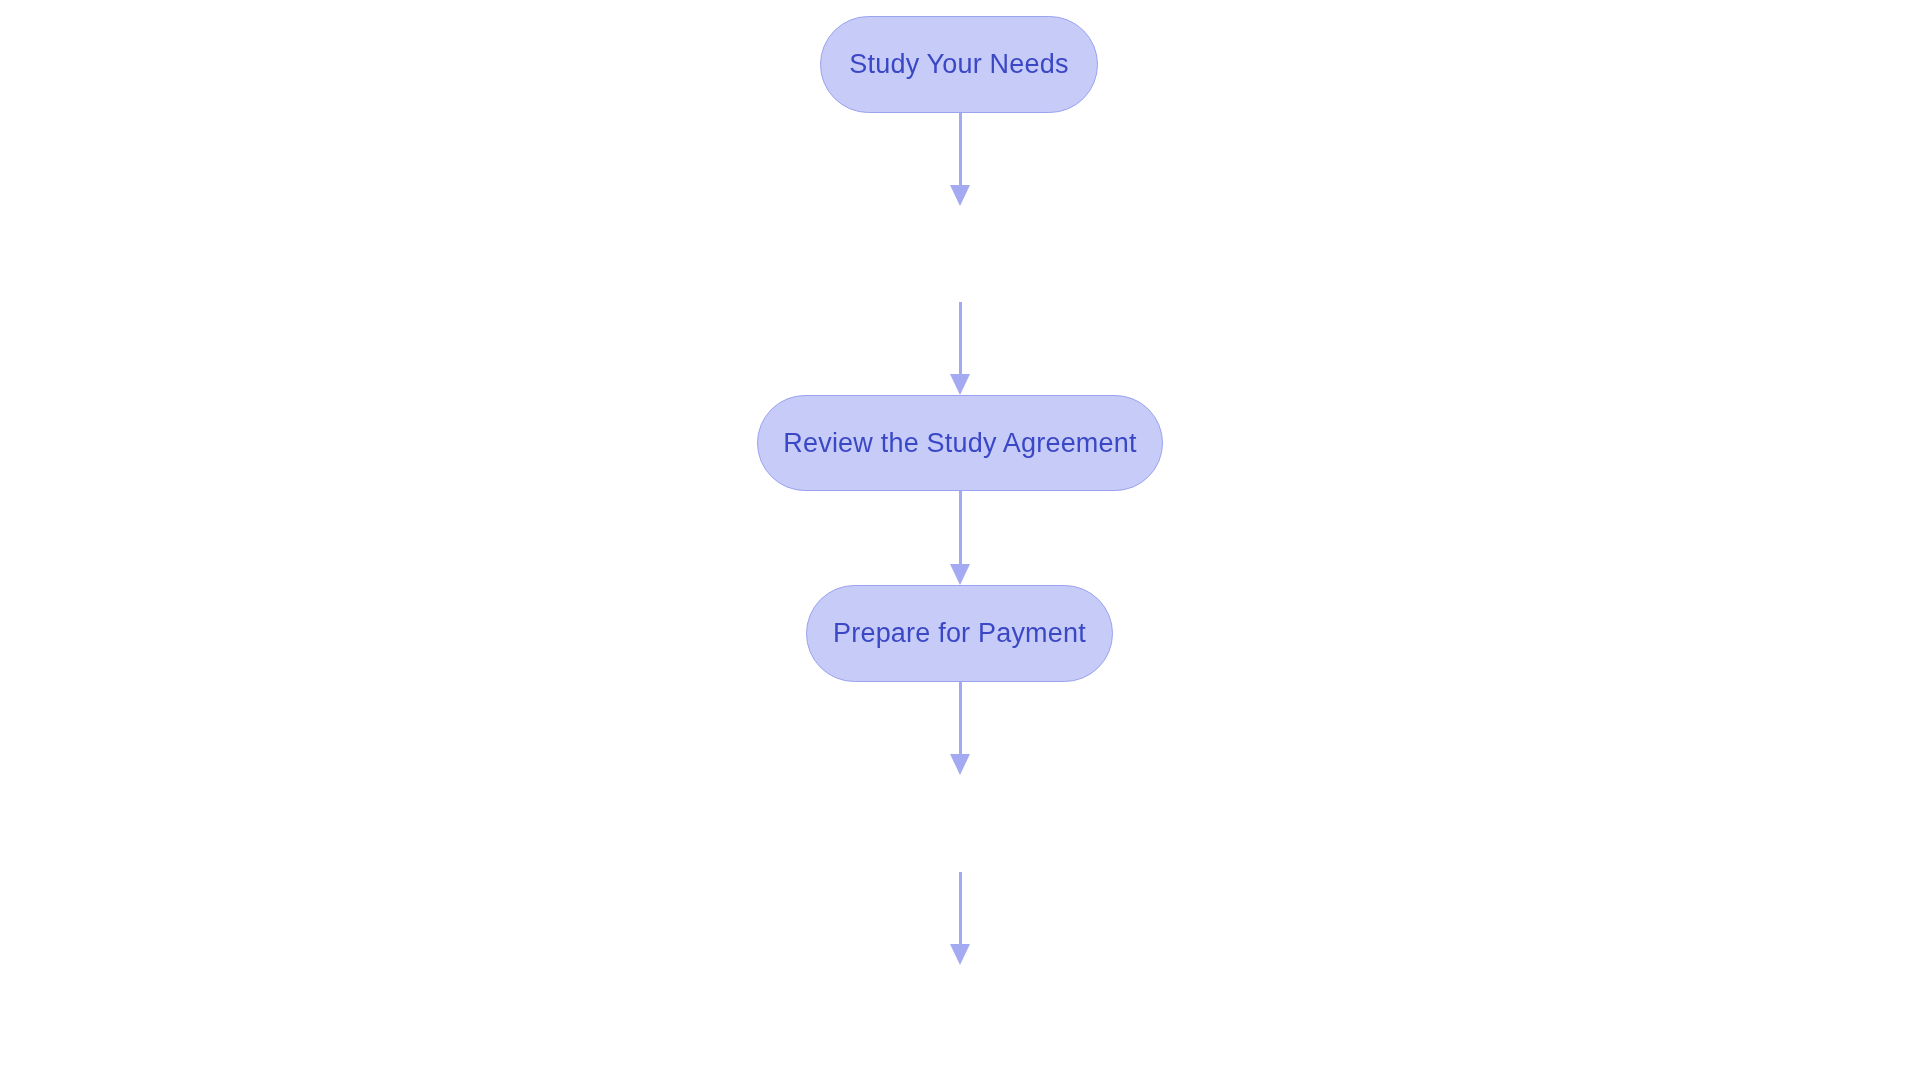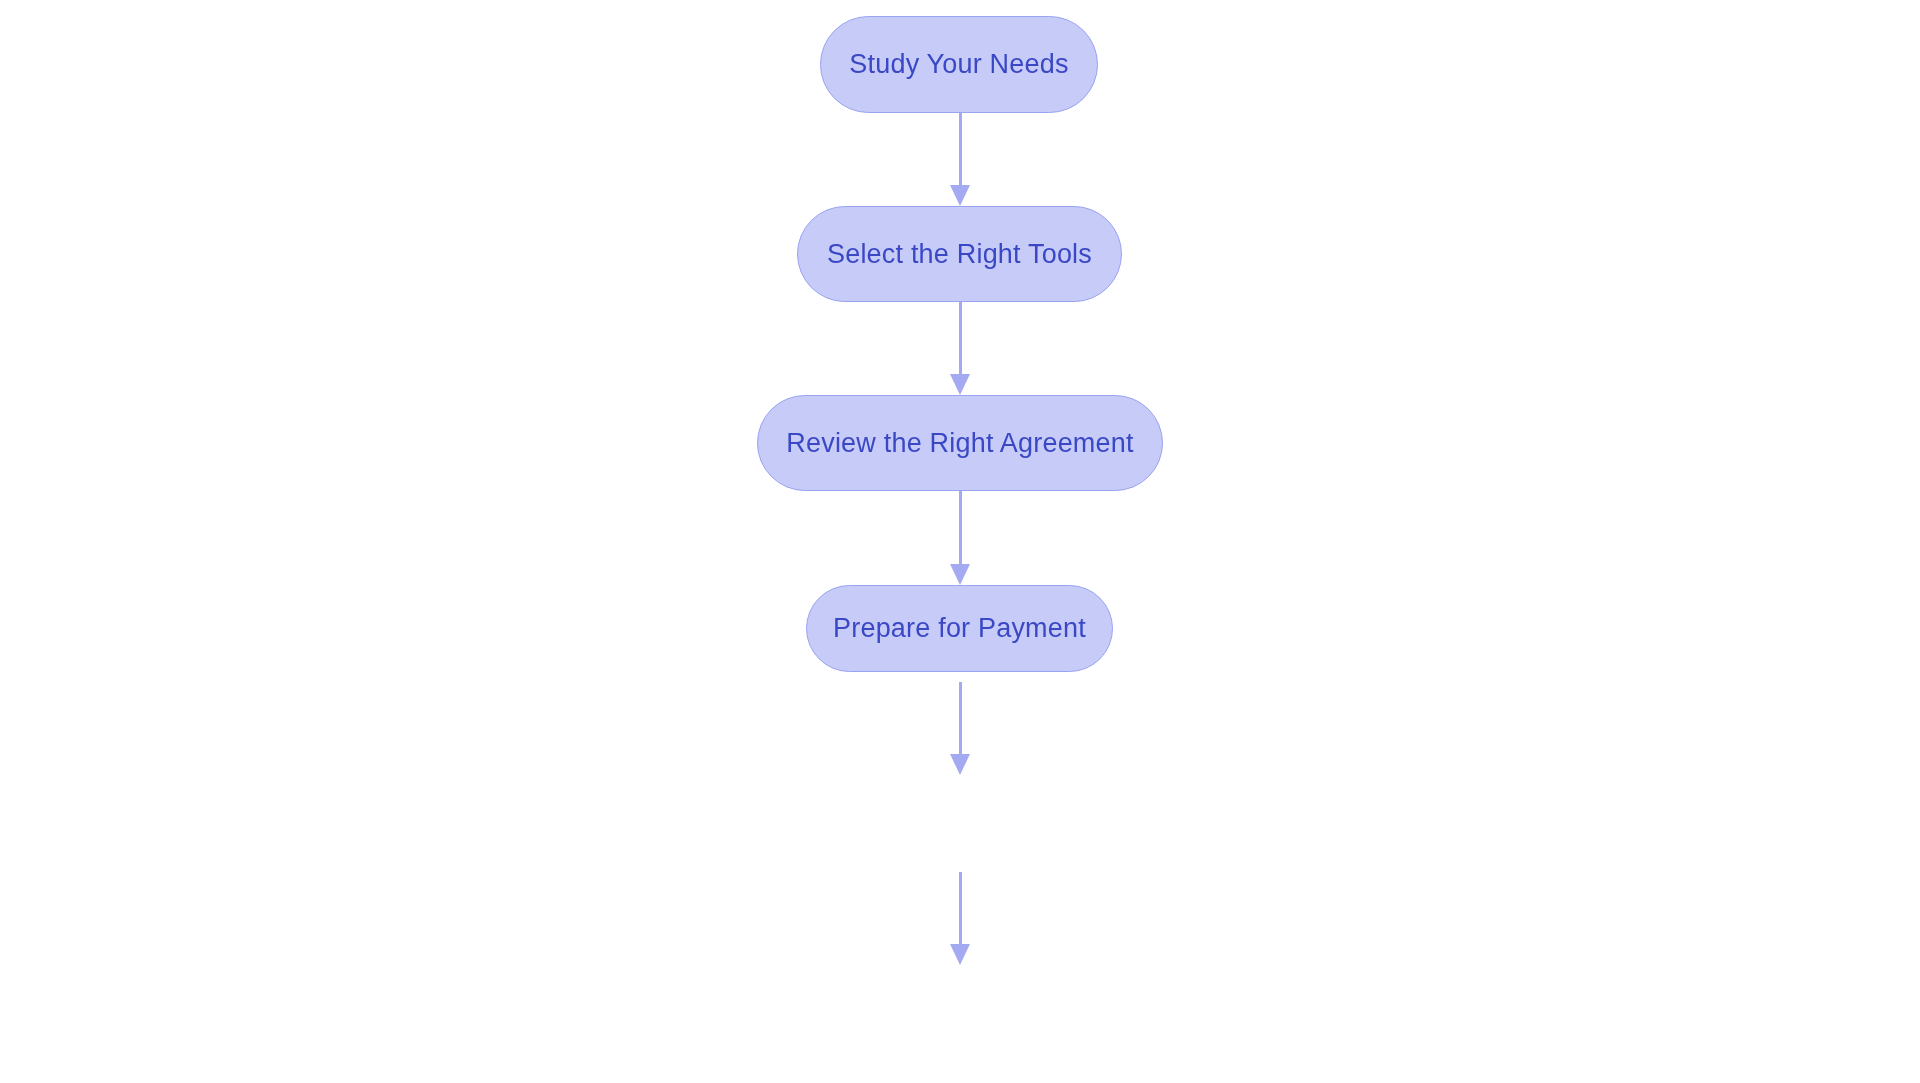--- a/index.html
+++ b/index.html
@@ -34,21 +34,21 @@
     color: var(--text-color);
     font-size: 27px;
     font-weight: 400;
     letter-spacing: 0.2px;
     white-space: nowrap;
     text-align: left;
   }
   .flow-node.n1 { left: 820px; top: 16px;  width: 278px; height: 97px; }
   .flow-node.n2 { left: 797px; top: 206px; width: 325px; height: 96px; }
   .flow-node.n3 { left: 757px; top: 395px; width: 406px; height: 96px; }
-  .flow-node.n4 { left: 806px; top: 585px; width: 307px; height: 87px; }
+  .flow-node.n4 { left: 806px; top: 585px; width: 307px; height: 97px; }
   .flow-node.n5 { left: 823px; top: 775px; width: 274px; height: 97px; }
   .flow-node.n6 { left: 742px; top: 965px; width: 435px; height: 97px; }
 
   .arrow {
     position: absolute;
     left: 950px;          
     width: 20px;
     display: flex;
     flex-direction: column;
     align-items: center;
@@ -79,31 +79,28 @@
 
   <div class="flow-node n1">
     <span>Study Your Needs</span>
   </div>
 
   <div class="arrow a1">
     <div class="arrow-line"></div>
     <div class="arrow-head"></div>
   </div>
 
-  <div class="flow-node n2">
-    <span>Select the Right Tools</span>
-  </div>
 
   <div class="arrow a2">
     <div class="arrow-line"></div>
     <div class="arrow-head"></div>
   </div>
 
   <div class="flow-node n3">
-    <span>Review the Right Agreement</span>
+    <span>Review the Study Agreement</span>
   </div>
 
   <div class="arrow a3">
     <div class="arrow-line"></div>
     <div class="arrow-head"></div>
   </div>
 
   <div class="flow-node n4">
     <span>Prepare for Payment</span>
   </div>

